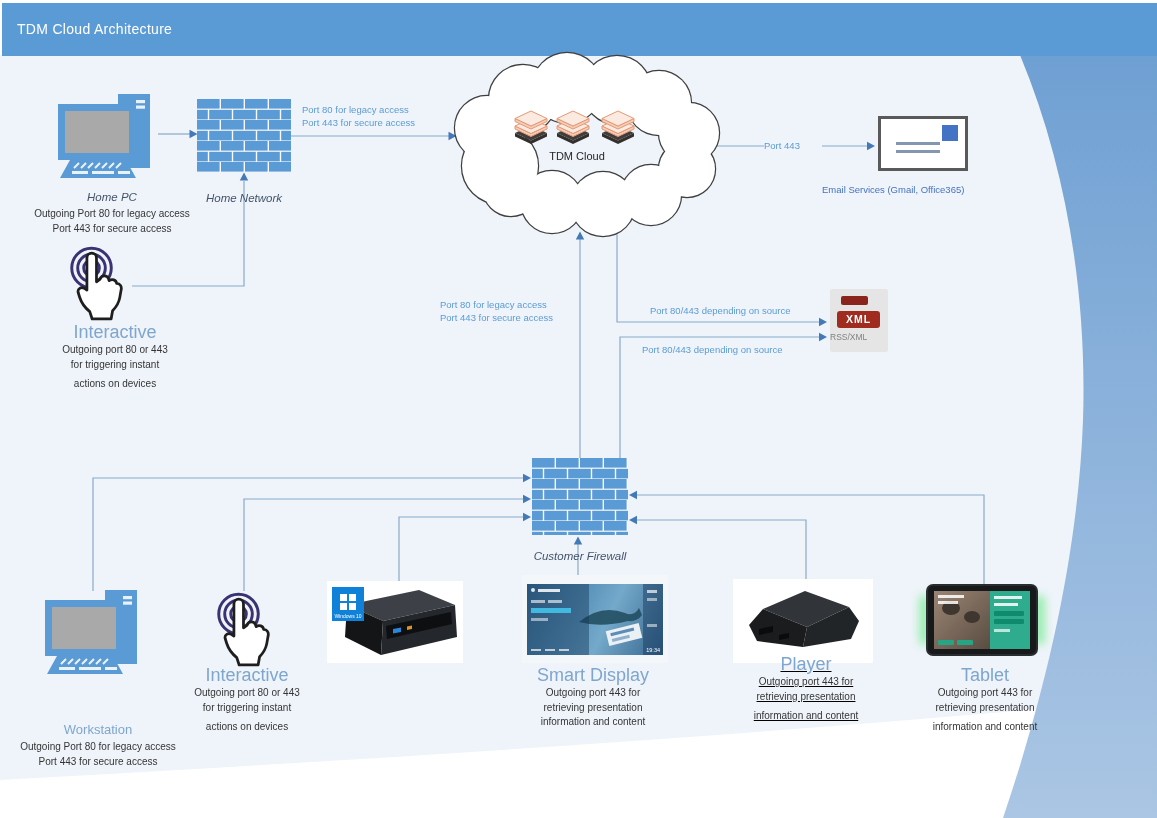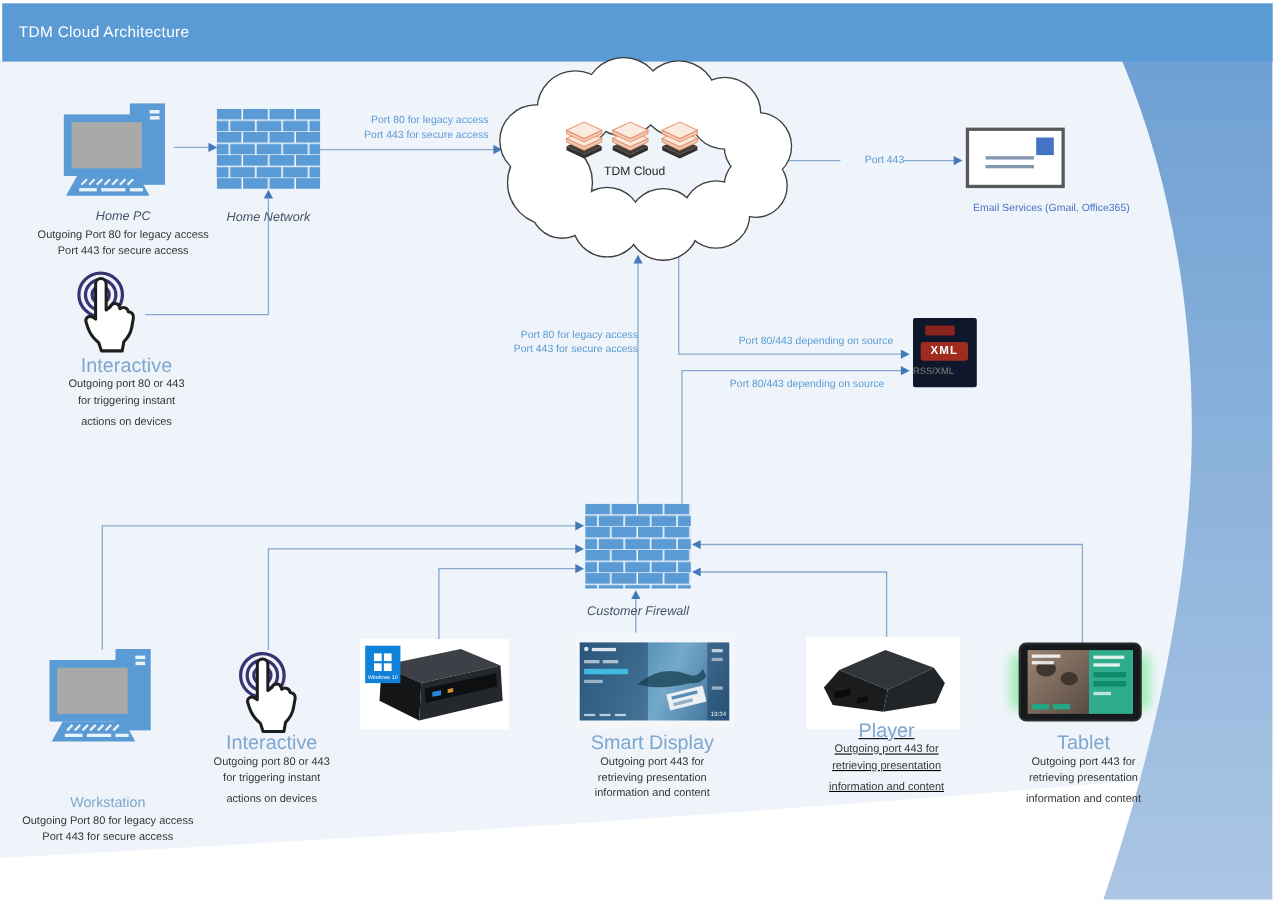--- a/index.html
+++ b/index.html
@@ -7,29 +7,29 @@
           font-family:"Liberation Sans",sans-serif;padding-left:27px;}
   svg{display:block;}
   .bg-svg,.wire-svg{position:absolute;left:0;top:0;}
   .titlebar{position:absolute;left:2px;top:3px;right:2px;height:53px;background:#5B9BD5;}
   .titlebar .t{color:#FFFFFF;font-size:14px;line-height:53px;padding-left:15px;letter-spacing:.3px;}
   .node-text{position:absolute;text-align:center;}
   .dev-label{color:#7EA6CE;font-size:18px;line-height:17px;margin-bottom:2px;}
   .sec-label{color:#44546A;font-size:11.5px;line-height:15px;margin-bottom:2px;font-style:italic;}
   .desc{color:#353535;font-size:10px;line-height:14.5px;}
   .desc.gap{margin-top:5px;}
-  .edge-lbl{position:absolute;text-align:right;color:#5B9BD5;font-size:9.5px;line-height:13px;}
+  .edge-lbl{position:absolute;text-align:left;color:#5B9BD5;font-size:9.5px;line-height:13px;}
   .edge-lbl.onLine{background:#EFF4FA;}
   .cloud-label{position:absolute;text-align:center;color:#262626;font-size:11px;}
   .email-card{position:absolute;left:878px;top:116px;width:84px;height:49px;background:#fff;
               border:3px solid #595959;}
   .email-stamp{position:absolute;right:7px;top:6px;width:16px;height:16px;background:#4472C4;}
   .email-line{position:absolute;left:15px;height:3px;background:#8496B0;width:44px;}
-  .email-lbl{position:absolute;text-align:right;color:#4472C4;font-size:9.5px;}
-  .rss-card{position:absolute;left:830px;top:289px;width:58px;height:63px;background:#0f172a;border-radius:2px;}
+  .email-lbl{position:absolute;text-align:left;color:#4472C4;font-size:9.5px;}
+  .rss-card{position:absolute;left:830px;top:289px;width:58px;height:63px;background:#e5e5e5;border-radius:2px;}
   .rss-bar{position:absolute;left:11px;top:7px;width:27px;height:9px;background:#8B241C;border-radius:2px;}
   .rss-badge{position:absolute;left:7px;top:22px;width:43px;height:17px;background:#A02C20;border-radius:3px;
              color:#fff;font-size:10.5px;font-weight:bold;text-align:center;line-height:17px;letter-spacing:1px;}
   .rss-lbl{position:absolute;left:0;right:0;top:43px;text-align:left;color:#828282;font-size:8.5px;}
   .photo-card{position:absolute;background:#fff;}
   
   .winbadge{position:absolute;left:5px;top:6px;width:32px;height:34px;background:#1081D8;z-index:2;}
   .winbadge .pane{position:absolute;width:7px;height:7px;background:#fff;}
   .winbadge .wtxt{position:absolute;left:0;right:0;bottom:2px;text-align:center;color:#fff;font-size:5px;}
   

